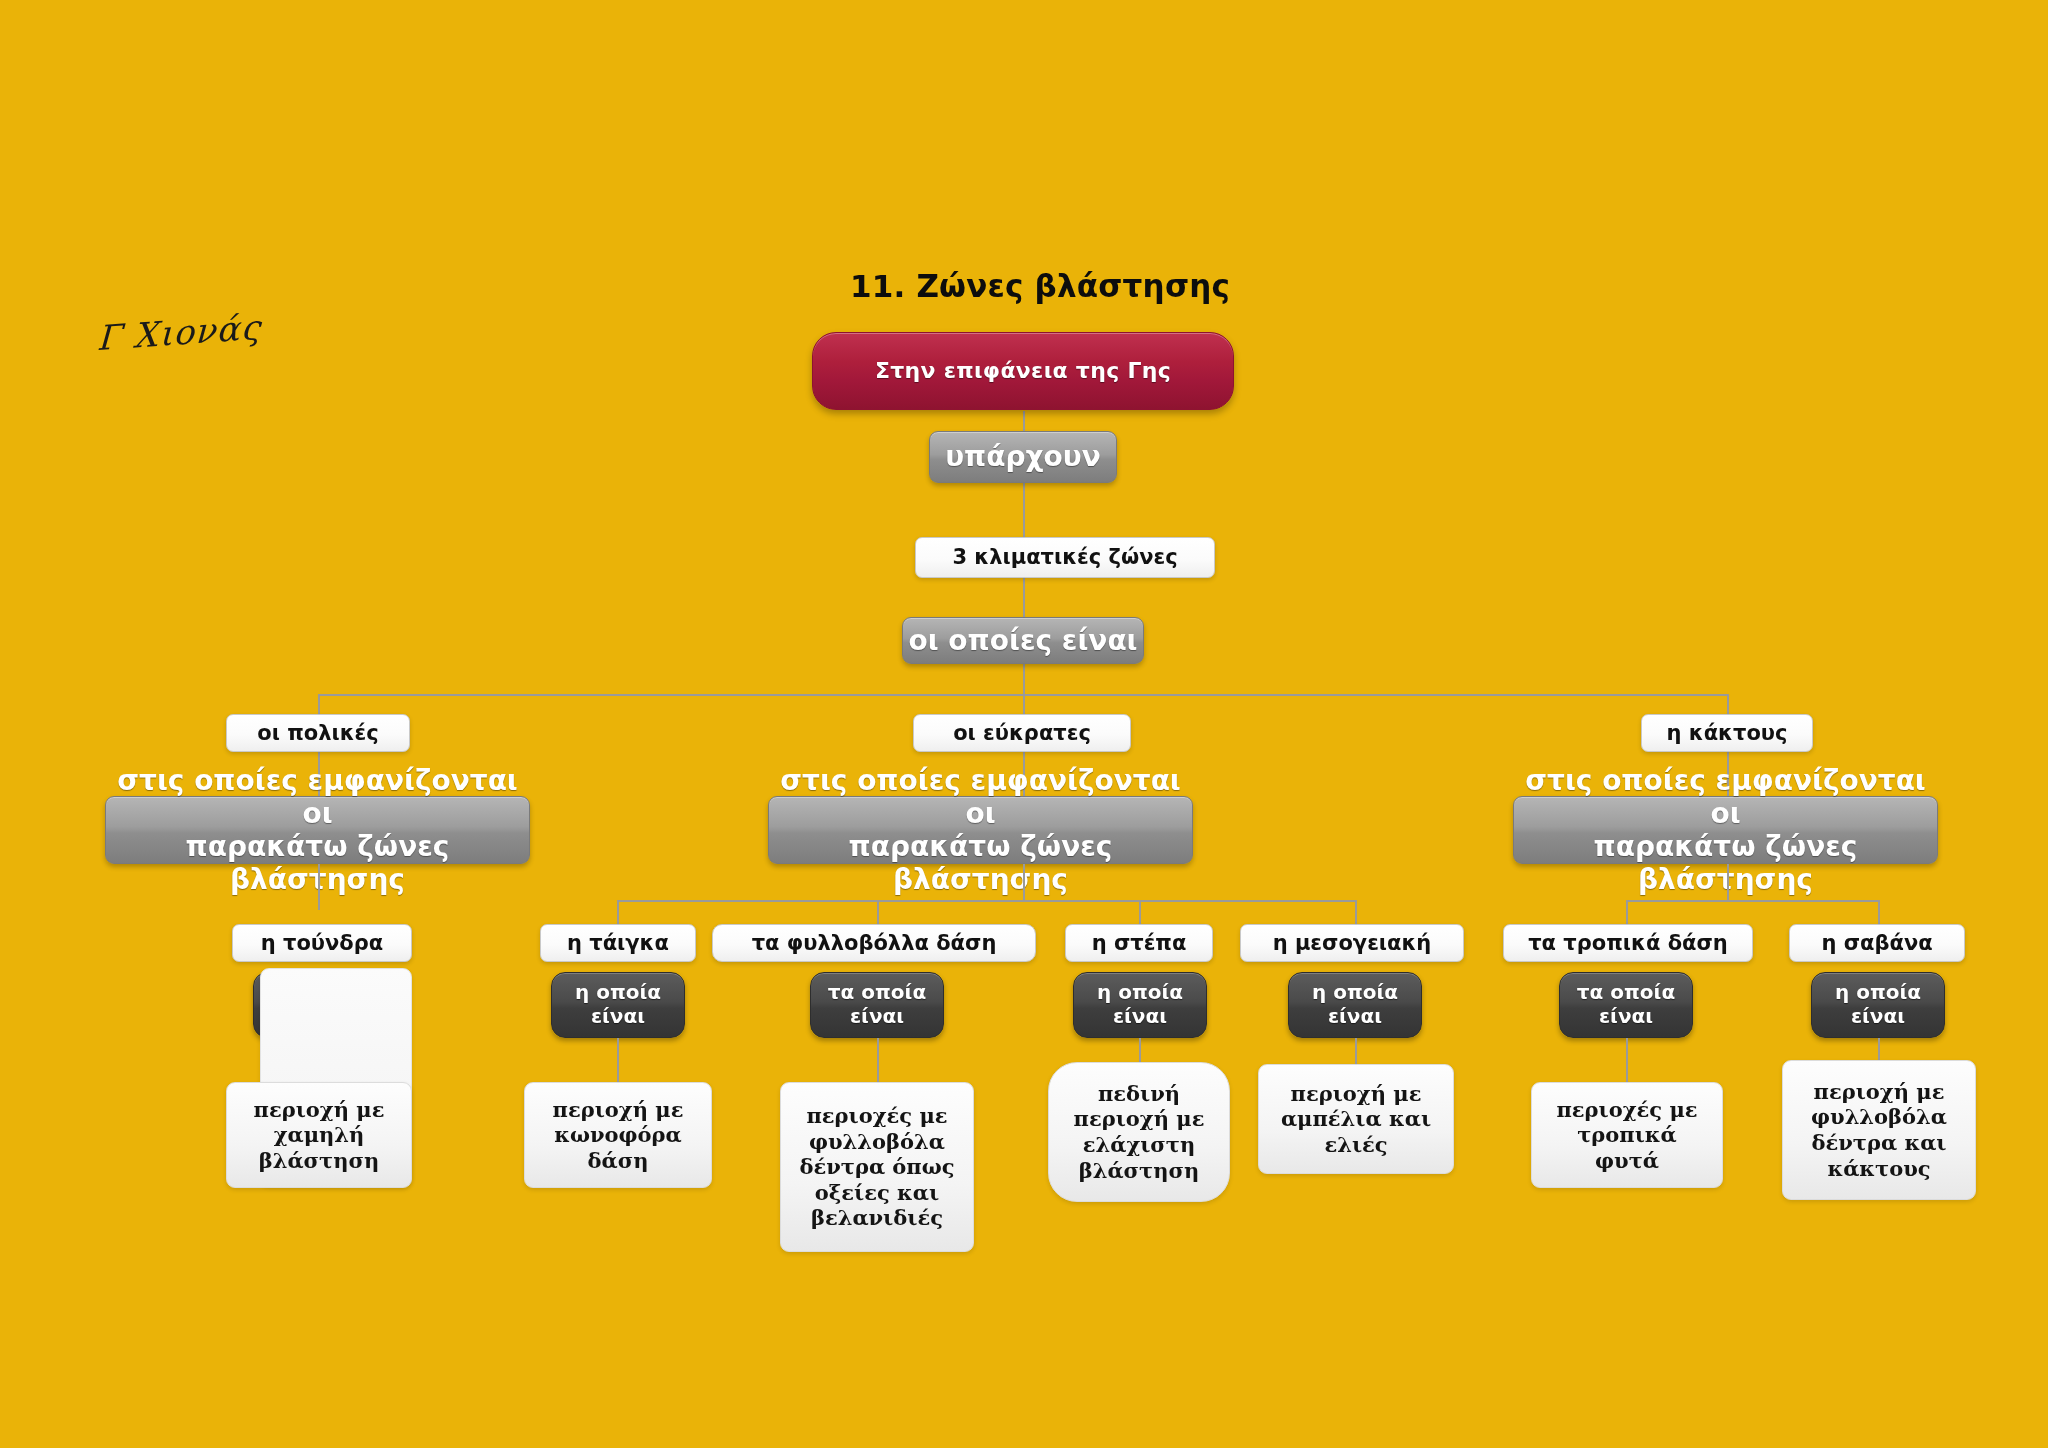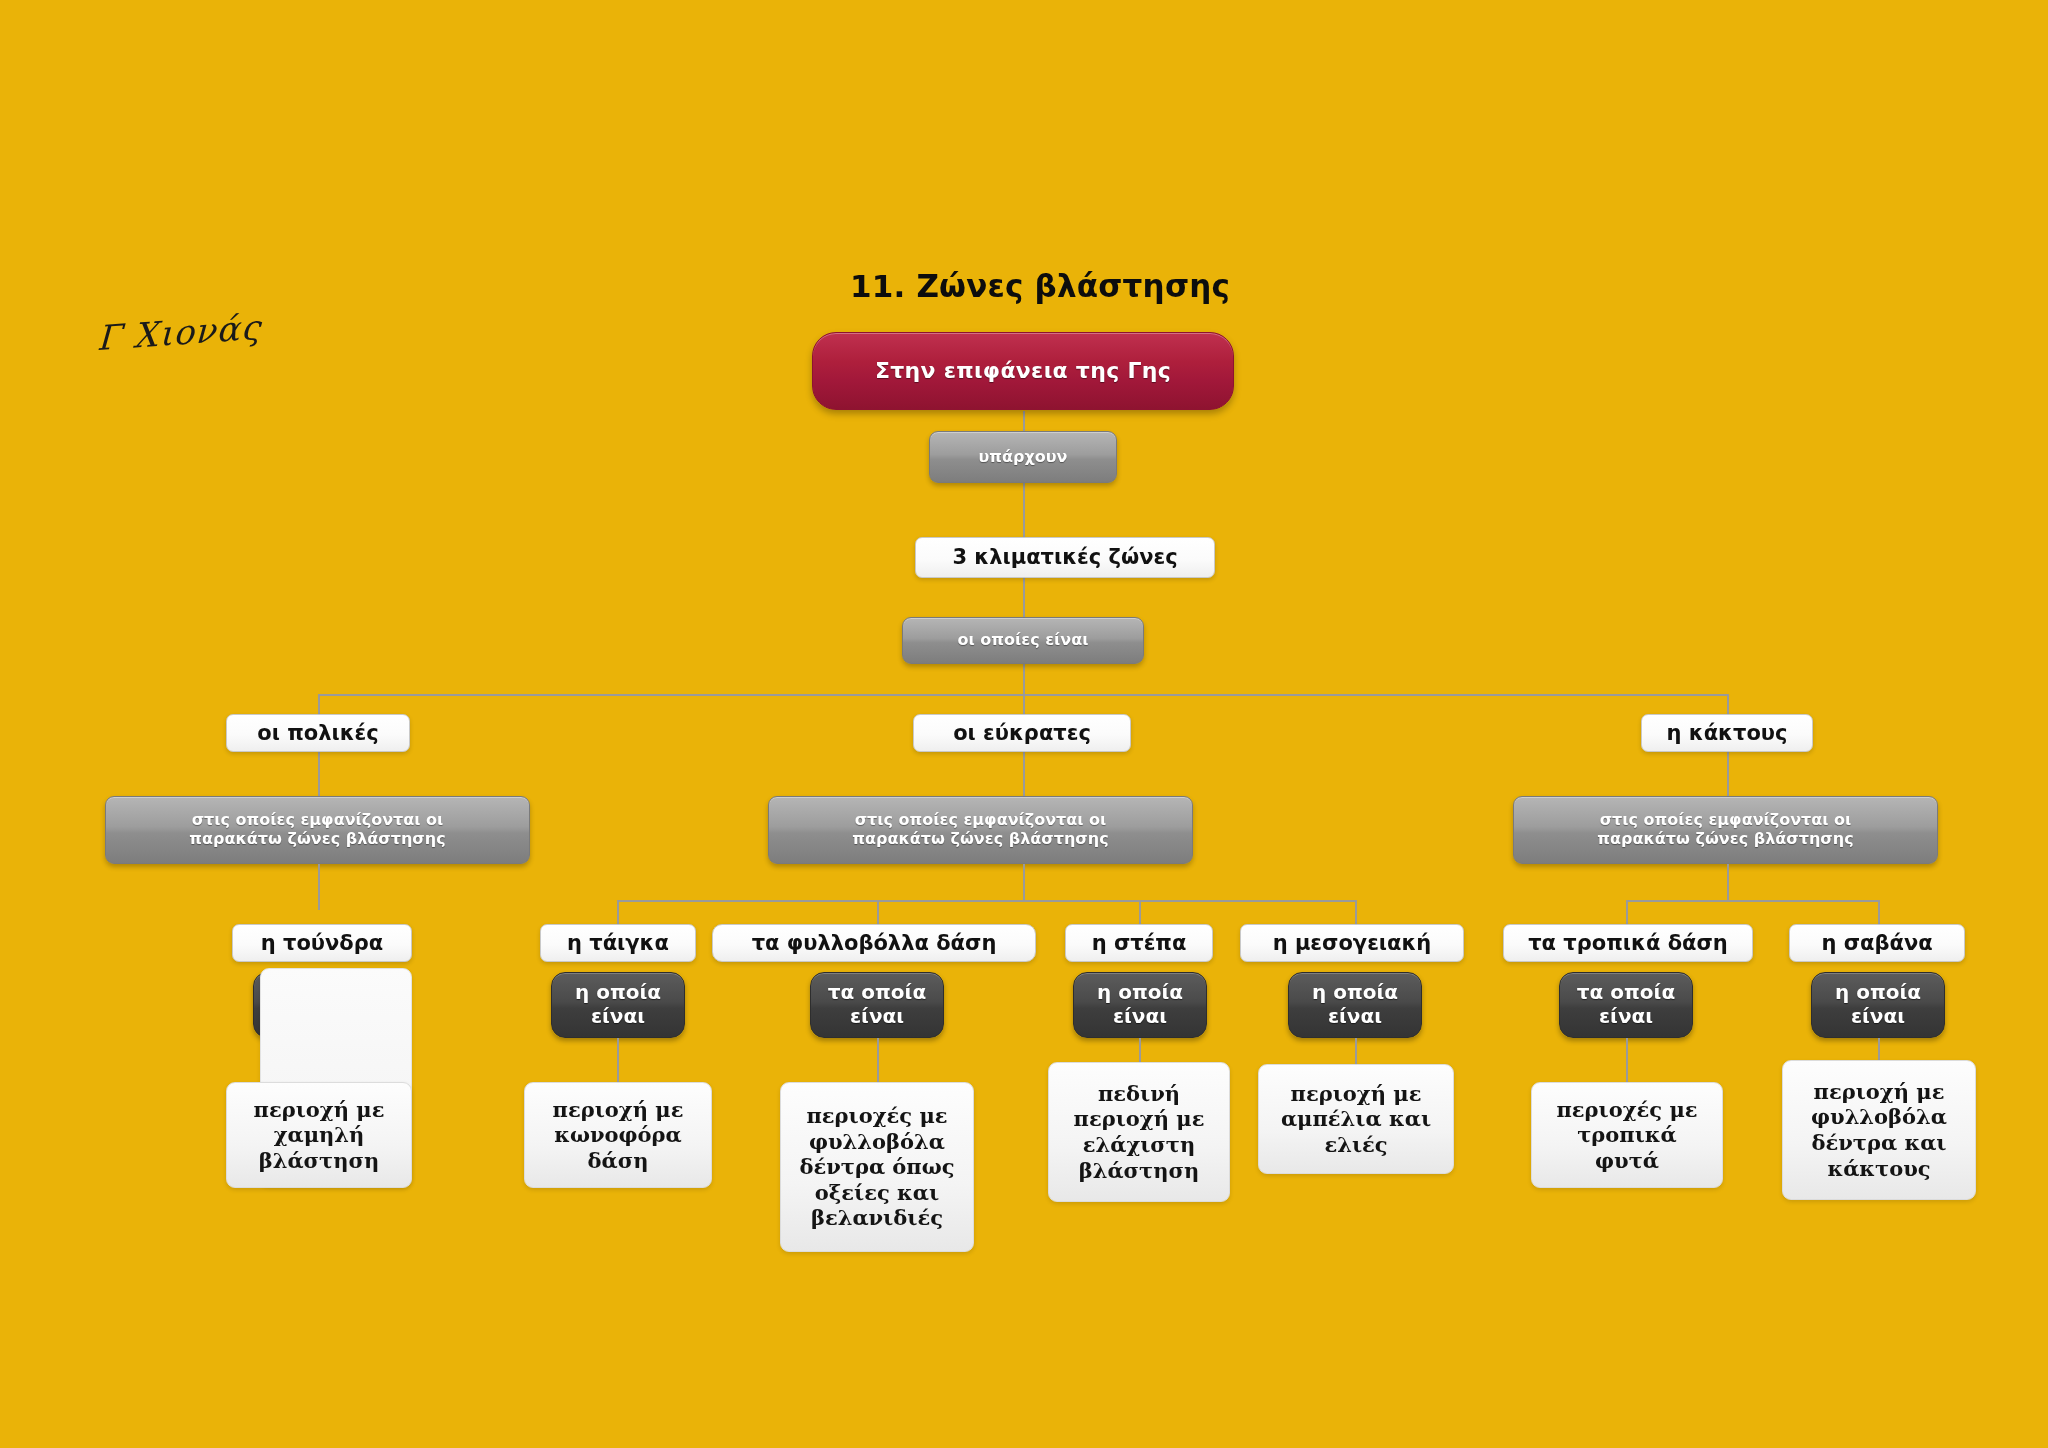--- a/index.html
+++ b/index.html
@@ -85,21 +85,21 @@
     text-shadow: 0 1px 1px rgba(0,0,0,.45);
   }
 
   
   .node.grey {
     border-radius: 9px;
     background: linear-gradient(to bottom, #b5b5b5 0%, #9d9d9d 45%, #8e8e8e 55%, #7d7d7d 100%);
     border: 1px solid #7a7a7a;
     color: #ffffff;
     font-weight: bold;
-    font-size: 16px;
+    font-size: 28px;
     box-shadow: 0 3px 5px rgba(0,0,0,.24), inset 0 1px 0 rgba(255,255,255,.35);
     text-shadow: 0 1px 1px rgba(0,0,0,.40);
   }
 
   
   .node.dark {
     border-radius: 14px;
     background: linear-gradient(to bottom, #5c5c5c 0%, #4a4a4a 45%, #3e3e3e 55%, #343434 100%);
     border: 1px solid #2e2e2e;
     color: #ffffff;
@@ -221,21 +221,21 @@
   <div class="node leaf" style="left:780px; top:1082px; width:194px; height:170px; flex-direction:column;">περιοχές με
 φυλλοβόλα
 δέντρα όπως
 οξείες και
 βελανιδιές</div>
 
   <div class="node light" style="left:1065px; top:924px; width:148px; height:38px;">η στέπα</div>
   <div class="node dark" style="left:1073px; top:972px; width:134px; height:66px;">η οποία
 είναι</div>
   <div class="line v" style="left:1139px; top:1038px; height:24px;"></div>
-  <div class="node leaf" style="left:1048px; top:1062px; width:182px; height:140px; flex-direction:column;">πεδινή
+  <div class="node leaf" style="left:1048px; top:1062px; width:182px; height:140px; flex-direction:column;border-radius:29px;">πεδινή
 περιοχή με
 ελάχιστη
 βλάστηση</div>
 
   <div class="node light" style="left:1240px; top:924px; width:224px; height:38px;">η μεσογειακή</div>
   <div class="node dark" style="left:1288px; top:972px; width:134px; height:66px;">η οποία
 είναι</div>
   <div class="line v" style="left:1355px; top:1038px; height:26px;"></div>
   <div class="node leaf" style="left:1258px; top:1064px; width:196px; height:110px; flex-direction:column;">περιοχή με
 αμπέλια και

